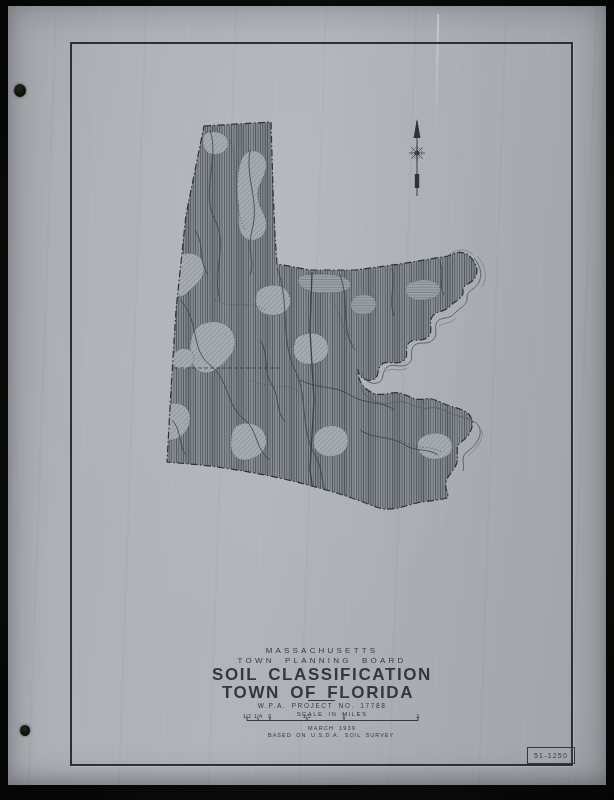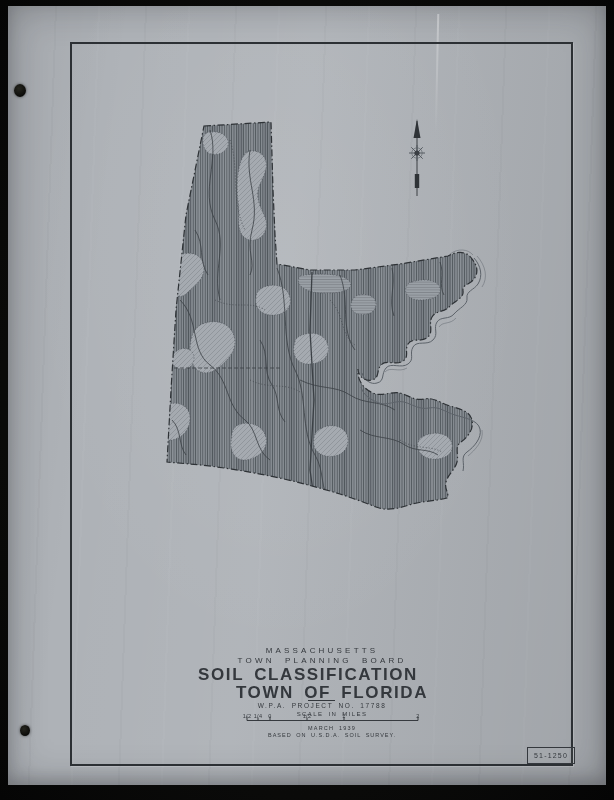--- a/index.html
+++ b/index.html
@@ -30,22 +30,22 @@
   }
   .hole{position:absolute;border-radius:50%;
     background:radial-gradient(circle at 40% 35%, #26261f 0%, #0f0f0c 60%, #000 100%);
     box-shadow:0 0 3px rgba(0,0,0,.6);}
   .hole.h1{left:14px;top:84px;width:12px;height:13px;}
   .hole.h2{left:20px;top:725px;width:10px;height:11px;}
   svg.overlay{position:absolute;left:0;top:0;}
   .tblock{position:absolute;color:var(--ink,#34383d);white-space:nowrap;transform:translateX(-50%);}
   .t-region     {left:322px;top:646px;font-size:8px; letter-spacing:3.2px;word-spacing:3px;}
   .t-board      {left:322px;top:656px;font-size:8px; letter-spacing:3.2px;word-spacing:5px;}
-  .t-title1     {left:308px;top:665px;font-size:17px;font-weight:bold;letter-spacing:1.6px;word-spacing:4px;}
-  .t-title2     {left:332px;top:683px;font-size:17px;font-weight:bold;letter-spacing:1.6px;word-spacing:4px;}
+  .t-title1     {left:322px;top:665px;font-size:17px;font-weight:bold;letter-spacing:1.6px;word-spacing:4px;}
+  .t-title2     {left:318px;top:683px;font-size:17px;font-weight:bold;letter-spacing:1.6px;word-spacing:4px;}
   .t-underline  {position:absolute;left:308px;top:700px;width:27px;height:1px;background:var(--ink,#34383d);}
   .t-project    {left:322px;top:702px;font-size:6.5px;letter-spacing:1.6px;word-spacing:2px;}
   .t-scaletitle {left:332px;top:711px;font-size:6px; letter-spacing:1.4px;word-spacing:2px;}
   .t-date       {left:332px;top:725px;font-size:5.5px;letter-spacing:1.2px;word-spacing:2px;}
   .t-source     {left:332px;top:732px;font-size:5.5px;letter-spacing:1px;word-spacing:2px;}
   .scale-label{position:absolute;top:713px;font-size:5.5px;color:var(--ink,#34383d);transform:translateX(-50%);letter-spacing:.3px;}
   .idbox{
     position:absolute;left:527px;top:747px;width:46px;height:15px;
     border:1px solid var(--ink,#34383d);display:flex;align-items:center;justify-content:center;
     font-size:7px;letter-spacing:1.2px;color:var(--ink,#34383d);background:rgba(255,255,255,.04);

